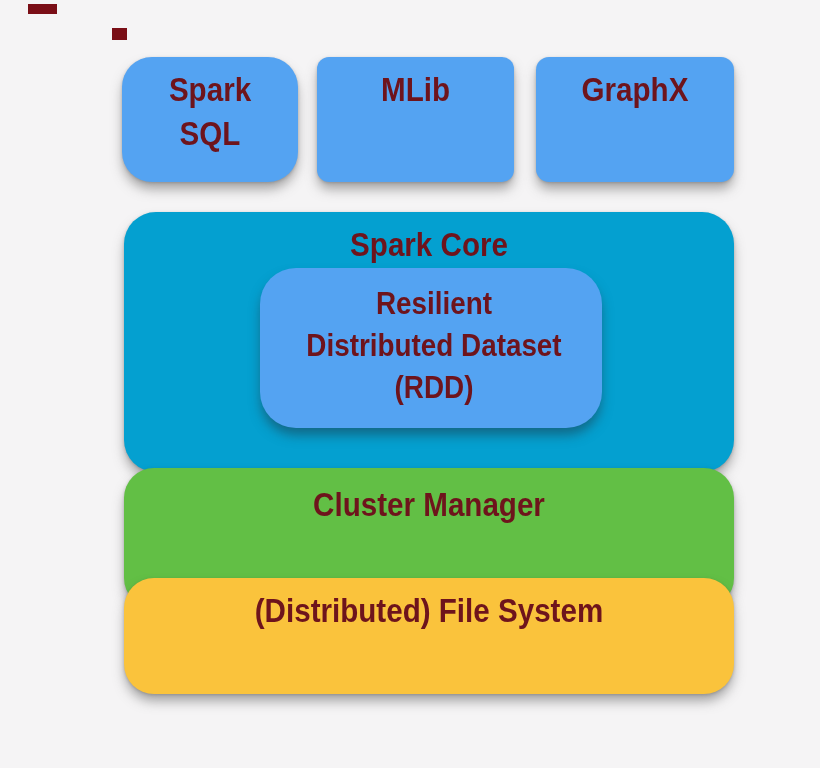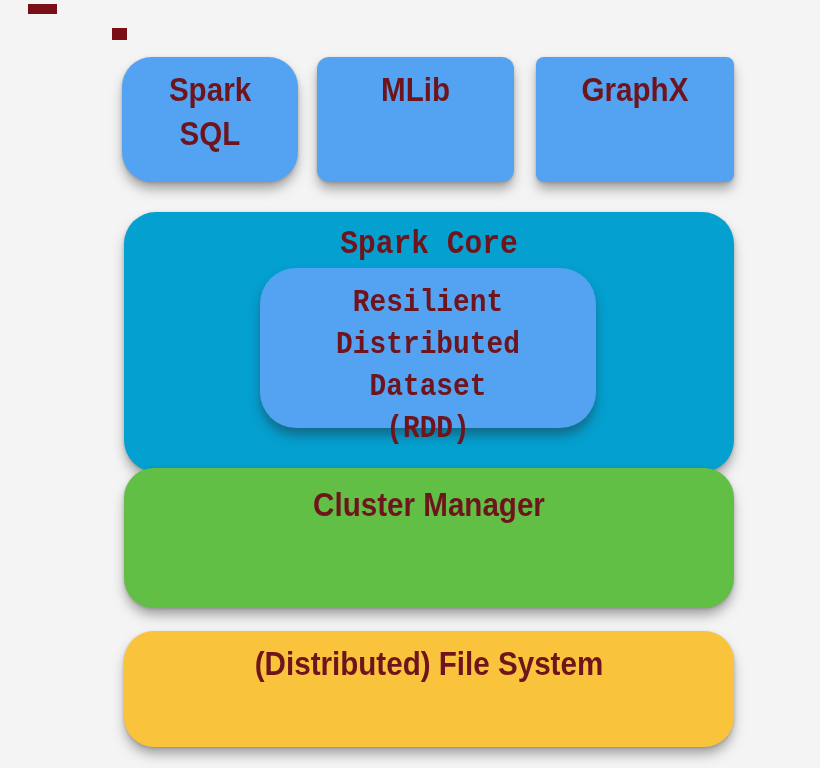--- a/index.html
+++ b/index.html
@@ -34,36 +34,37 @@
     font-size: 34px;
     line-height: 44px;
     letter-spacing: 0px;
     transform: scaleX(0.87);
     transform-origin: 50% 0;
   }
   .box-label span { display: block; }
 
   #spark-sql { left: 94px;  top: 57px;  width: 176px; height: 125px; border-radius: 30px; }
   #mlib      { left: 289px; top: 57px;  width: 197px; height: 125px; border-radius: 12px; }
-  #graphx    { left: 508px; top: 57px;  width: 198px; height: 125px; border-radius: 8px; }
+  #graphx    { left: 508px; top: 57px;  width: 198px; height: 125px; border-radius: 13px; }
   #spark-sql .box-label, #mlib .box-label, #graphx .box-label { padding-top: 10px; }
 
-  #spark-core { left: 96px; top: 212px; width: 610px; height: 260px; border-radius: 32px; font-family: Liberation Mono, monospace; }
+  #spark-core { left: 96px; top: 212px; width: 610px; height: 260px; border-radius: 32px; }
   #spark-core > .box-label { padding-top: 10px; }
 
   #rdd {
     left: 136px; top: 56px; width: 336px; height: 160px; border-radius: 36px;
     box-shadow: 0 8px 12px -1px rgba(30, 60, 75, 0.55);
+    padding-left: 6px;
   }
   #rdd .box-label { font-size: 32px; line-height: 42px; padding-top: 14px; }
 
   #cluster-manager { left: 96px; top: 468px; width: 610px; height: 140px; border-radius: 30px; }
   #cluster-manager .box-label { padding-top: 14px; }
 
-  #file-system { left: 96px; top: 631px; width: 610px; height: 116px; border-radius: 30px; }
+  #file-system { left: 96px; top: 578px; width: 610px; height: 116px; border-radius: 30px; }
   #file-system .box-label { padding-top: 10px; }
 
   .artifact {
     position: absolute;
     background: var(--artifact-red, #7a0e16);
   }
   #artifact-1 { left: 0;    top: 4px;  width: 29px; height: 10px; }
   #artifact-2 { left: 84px; top: 28px; width: 15px; height: 12px; }
 </style>
 </head>

